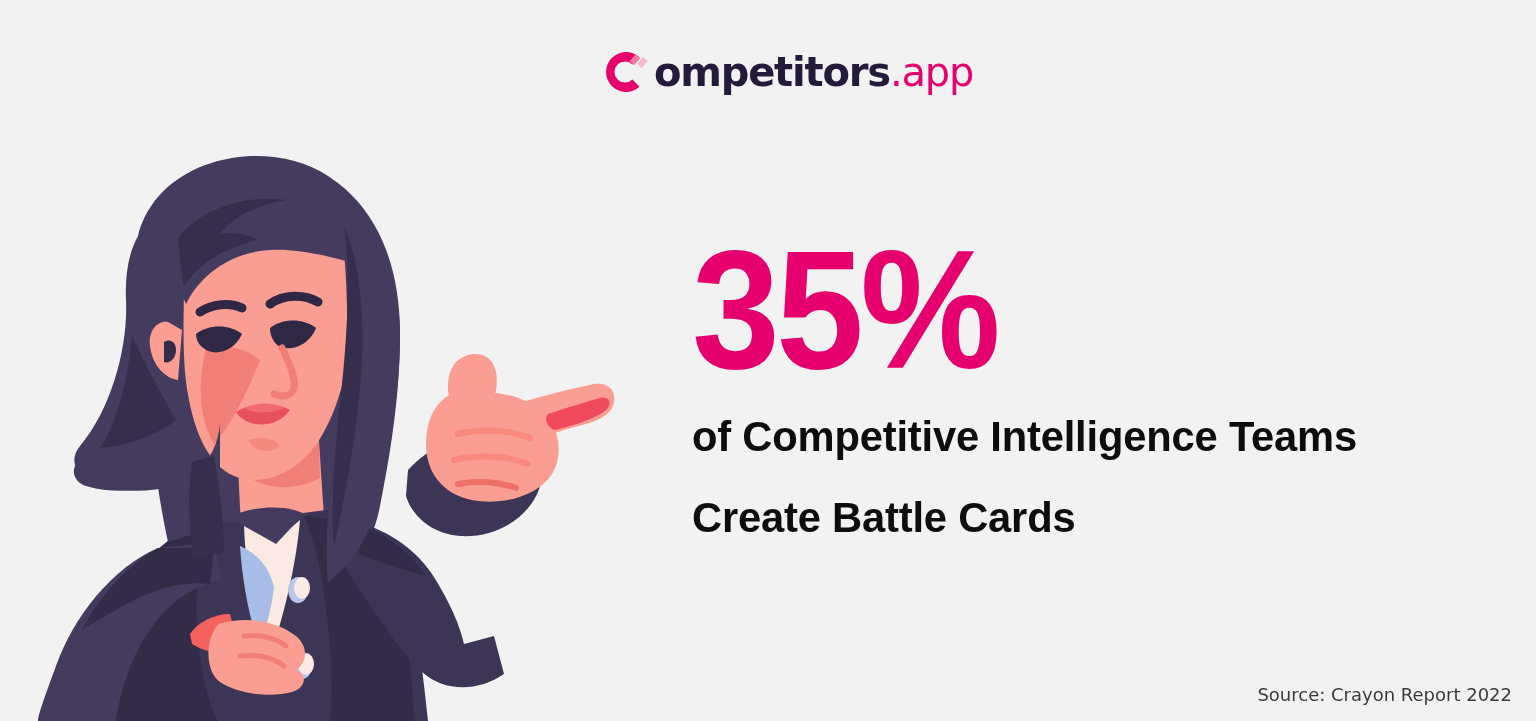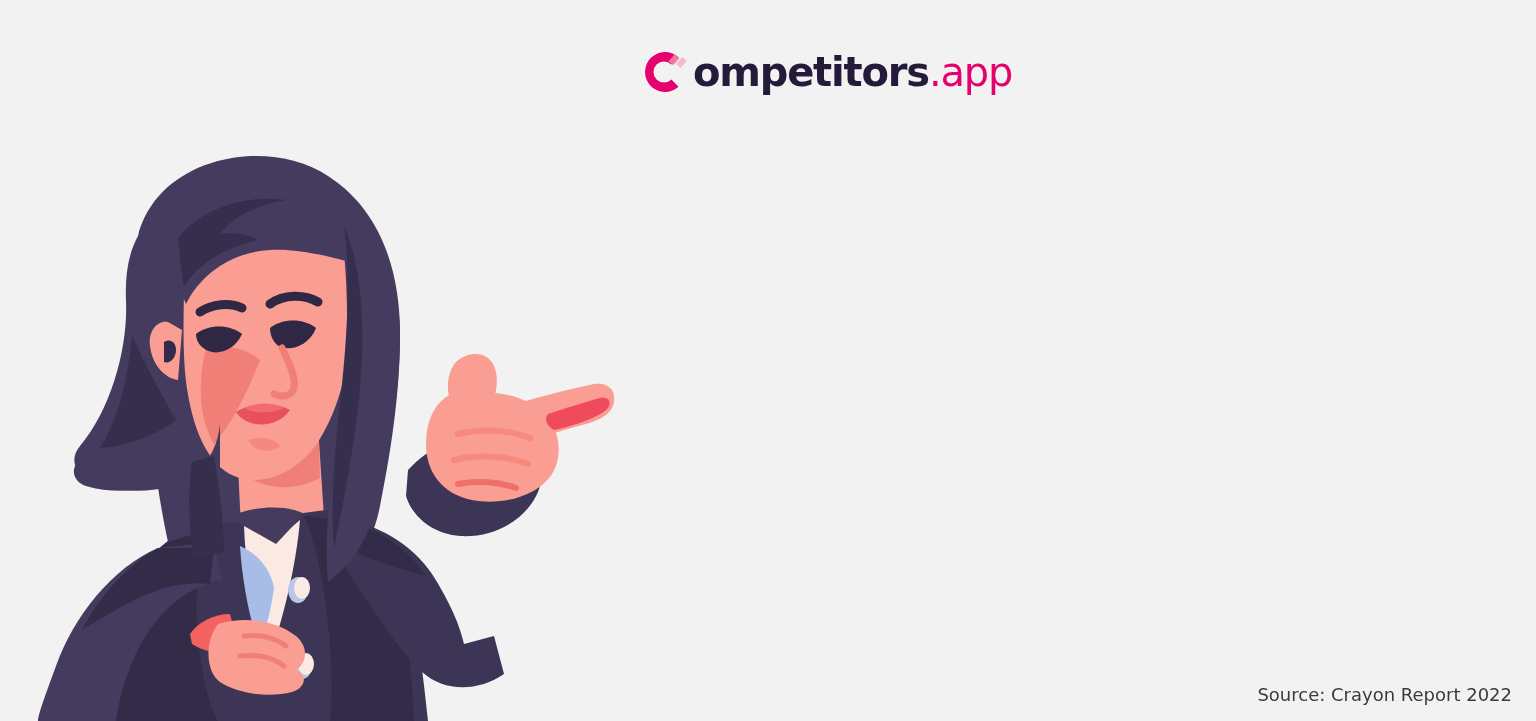--- a/index.html
+++ b/index.html
@@ -17,21 +17,21 @@
     position: relative;
     width: 1536px;
     height: 721px;
     background: #f2f2f2;
     overflow: hidden;
   }
 
   
   #logo {
     position: absolute;
-    left: 637px;
+    left: 598px;
     top: 44px;
     height: 56px;
     display: flex;
     align-items: center;
     gap: 8px;
   }
   #logo-mark {
     width: 54px;
     height: 54px;
     flex: 0 0 auto;
@@ -238,16 +238,21 @@
                C62 374 66 386 78 390 C112 400 154 394 186 376
                C202 366 210 348 212 328 L212 430 L160 446
                C150 400 142 340 138 284 C134 236 132 196 134 166 Z" fill="#443b5e"></path>
       <path d="M124 240 C120 284 110 324 92 352 C118 350 148 340 168 324
                C154 300 138 270 124 240 Z" fill="#352e4d"></path>
       <path d="M206 360 C212 396 216 430 216 456 L186 462
                C180 428 180 394 184 366 Z" fill="#352e4d"></path>
     </svg>
   </div>
 
+  <div id="copy">
+    <div id="big-stat">35%</div>
+    <div class="headline-line">of Competitive Intelligence Teams</div>
+    <div class="headline-line">Create Battle Cards</div>
+  </div>
 
   <div id="source-note">Source: Crayon Report 2022</div>
 
 </div>
 
 </body></html>

